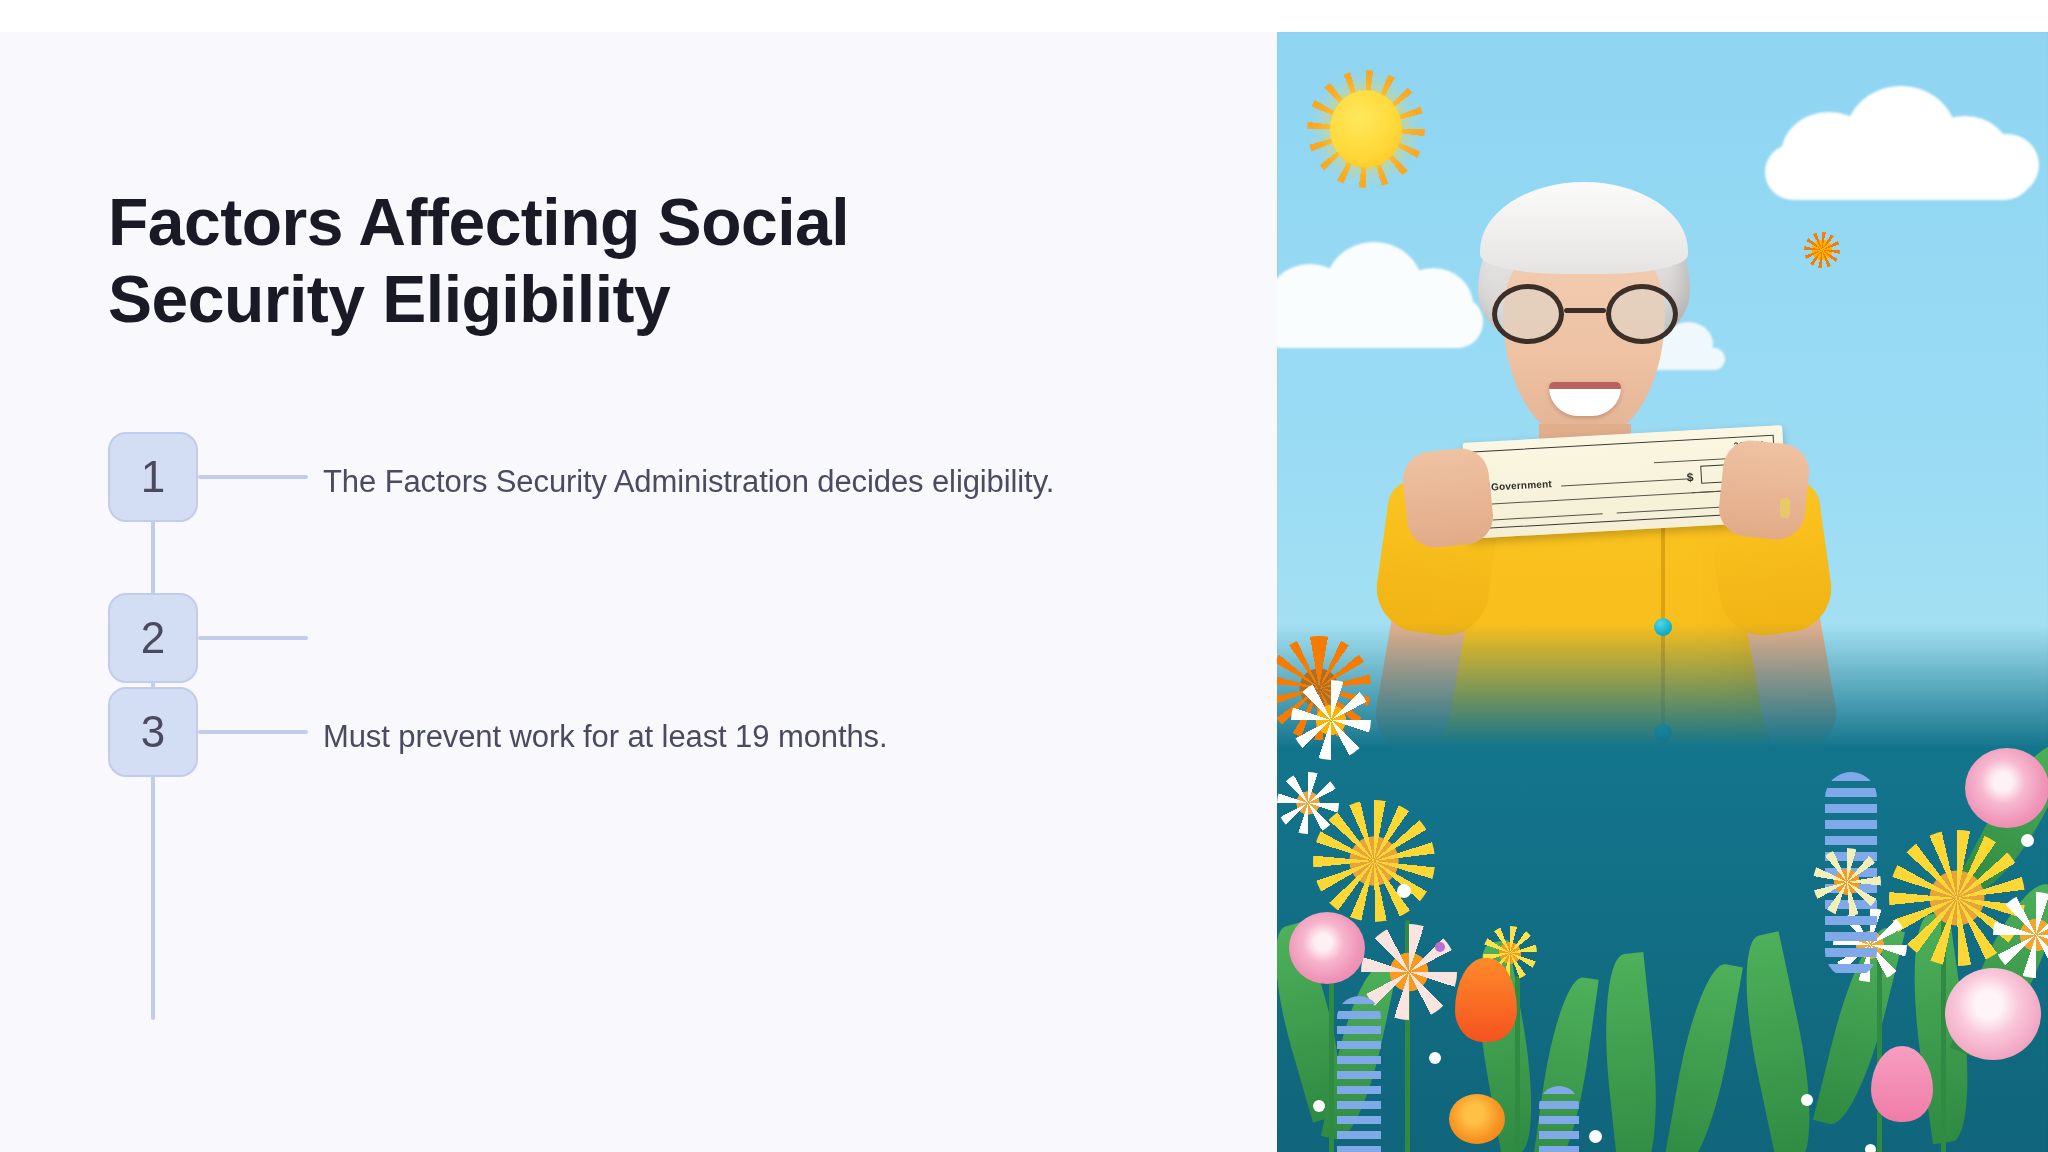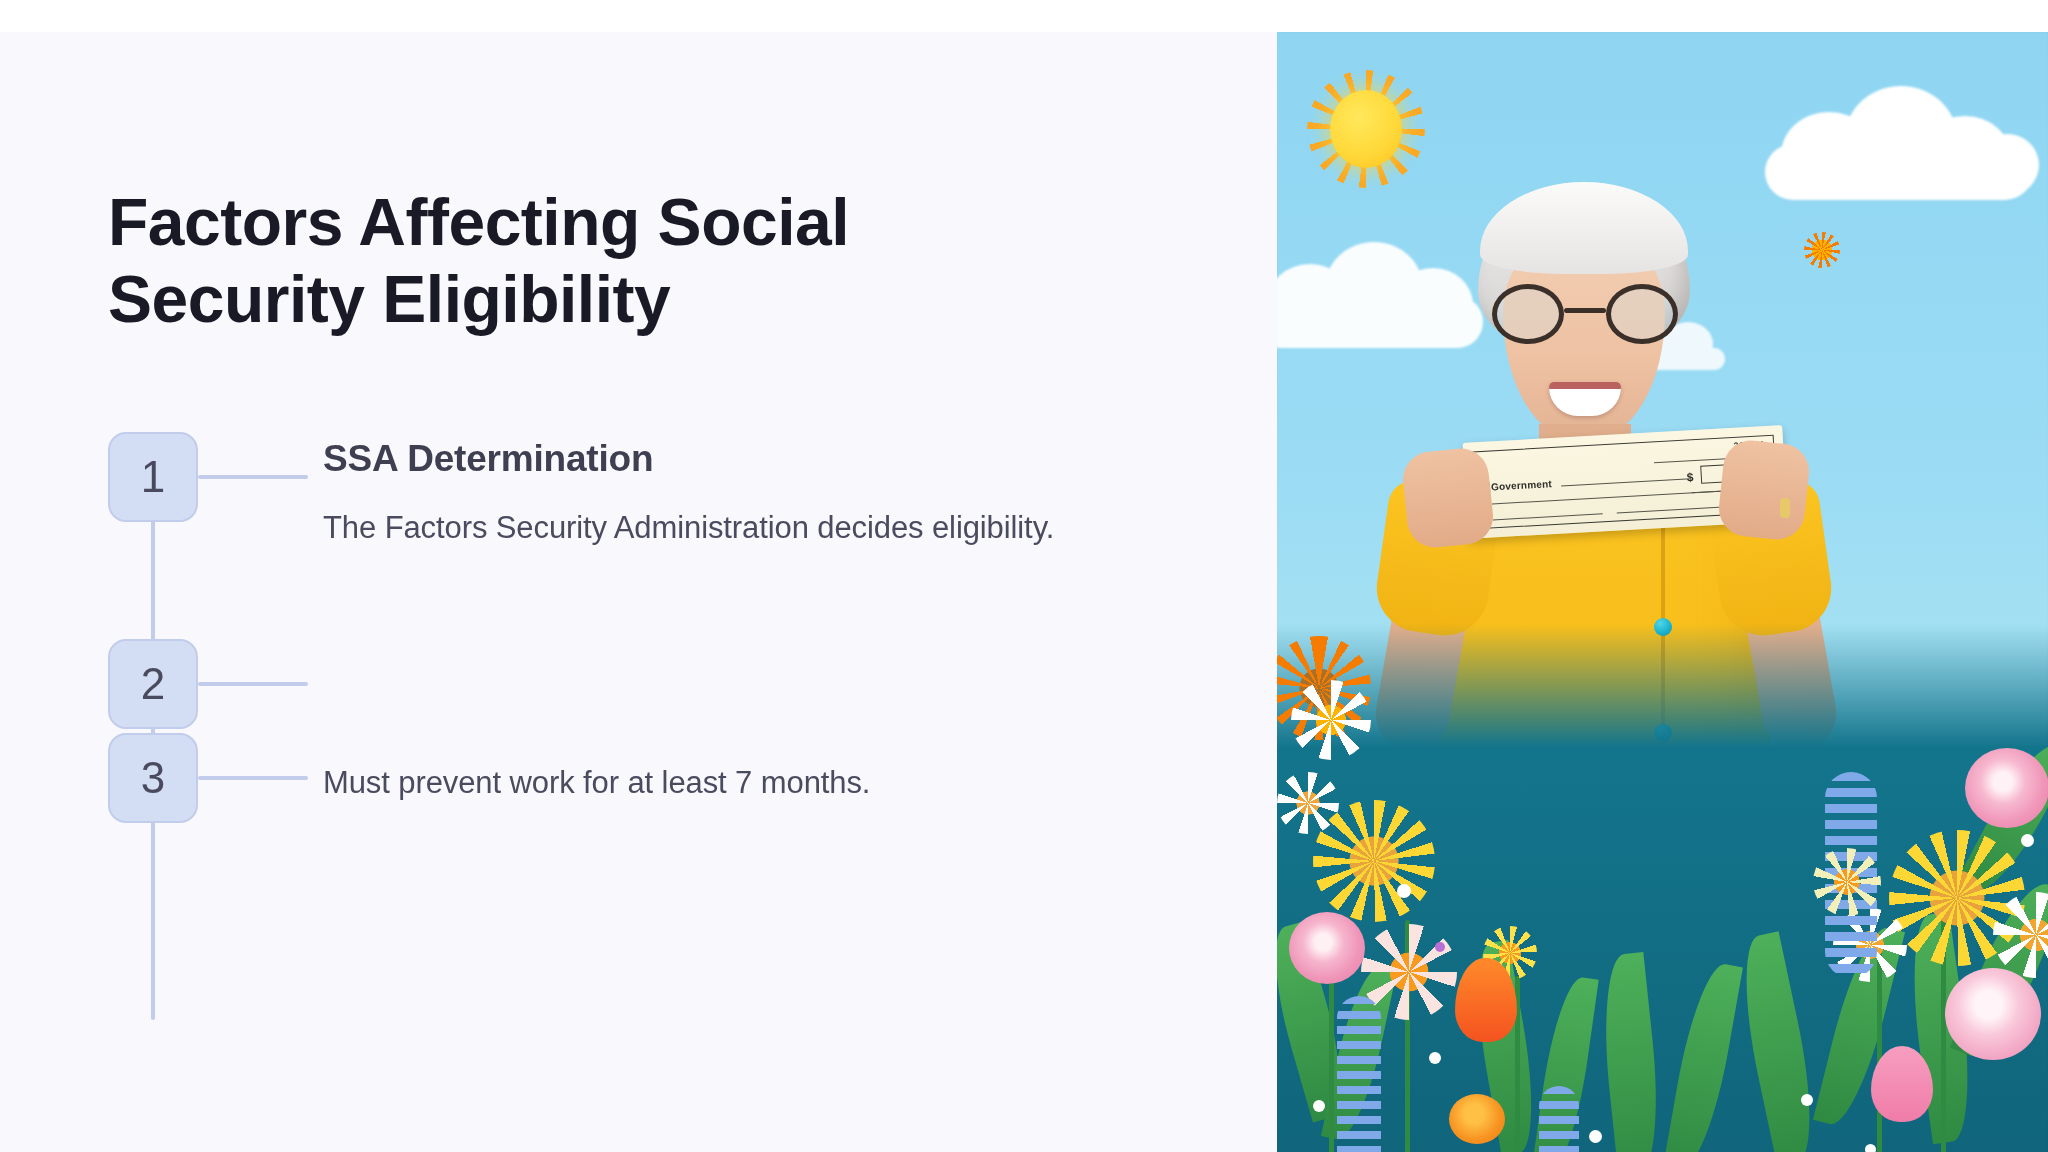--- a/index.html
+++ b/index.html
@@ -454,37 +454,36 @@
 
     <h1 class="slide-title">Factors Affecting Social Security Eligibility</h1>
 
     <div class="timeline">
       <div class="timeline-axis"></div>
 
       <div class="step">
         <div class="step-badge">1</div>
         <div class="step-connector"></div>
         <div class="step-body">
-          <div class="step-heading">SSA Determination</div>
           <div class="step-desc">The Factors Security Administration decides eligibility.</div>
         </div>
       </div>
 
       <div class="step">
         <div class="step-badge">2</div>
         <div class="step-connector"></div>
         <div class="step-body">
         </div>
       </div>
 
       <div class="step">
         <div class="step-badge">3</div>
         <div class="step-connector"></div>
         <div class="step-body">
-          <div class="step-desc">Must prevent work for at least 7 months.</div>
+          <div class="step-desc">Must prevent work for at least 19 months.</div>
         </div>
       </div>
 
     </div>
   </div>
 
   <div class="right-panel">
     <div class="photo">
 
       <div class="sky"></div>

